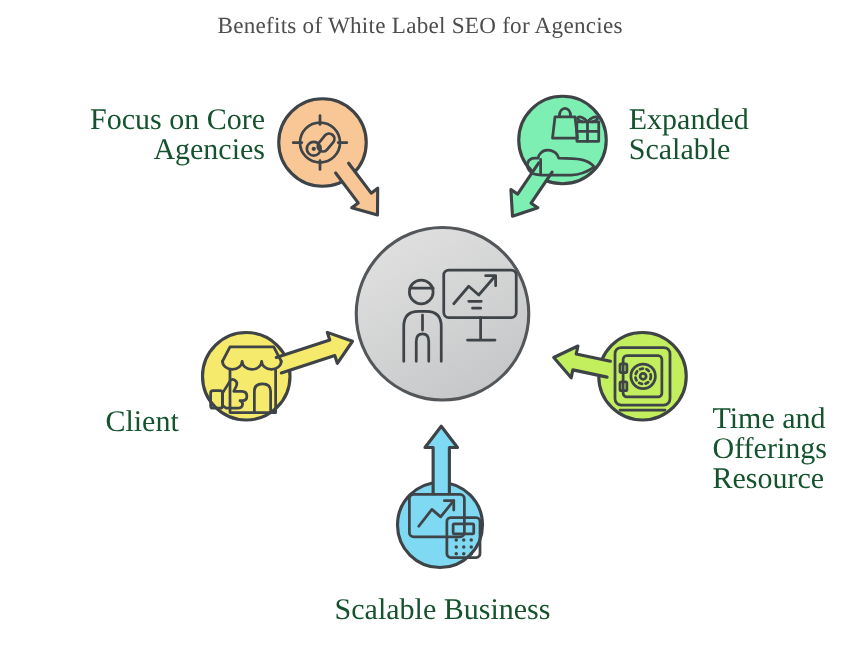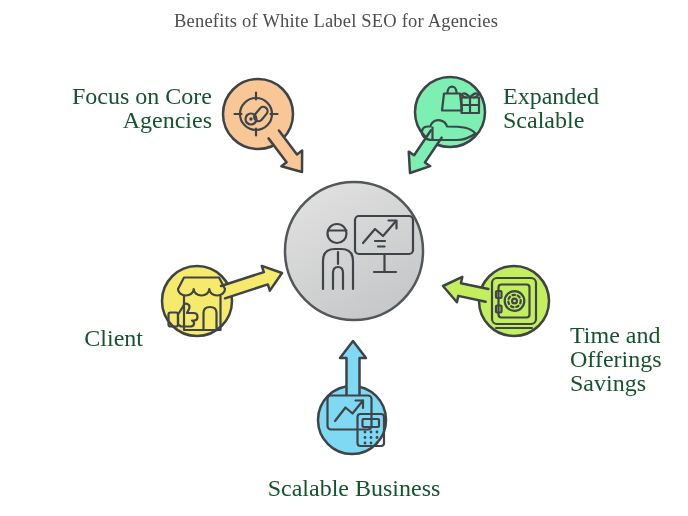--- a/index.html
+++ b/index.html
@@ -148,20 +148,20 @@
     <div>Scalable</div>
   </div>
 
   <div class="lbl lbl-client">
     <div>Client</div>
   </div>
 
   <div class="lbl lbl-time">
     <div>Time and</div>
     <div>Offerings</div>
-    <div>Savings</div>
+    <div>Resource</div>
   </div>
 
   <div class="lbl lbl-scalable">
     <div>Scalable Business</div>
   </div>
 
 </div>
 
 </body></html>

